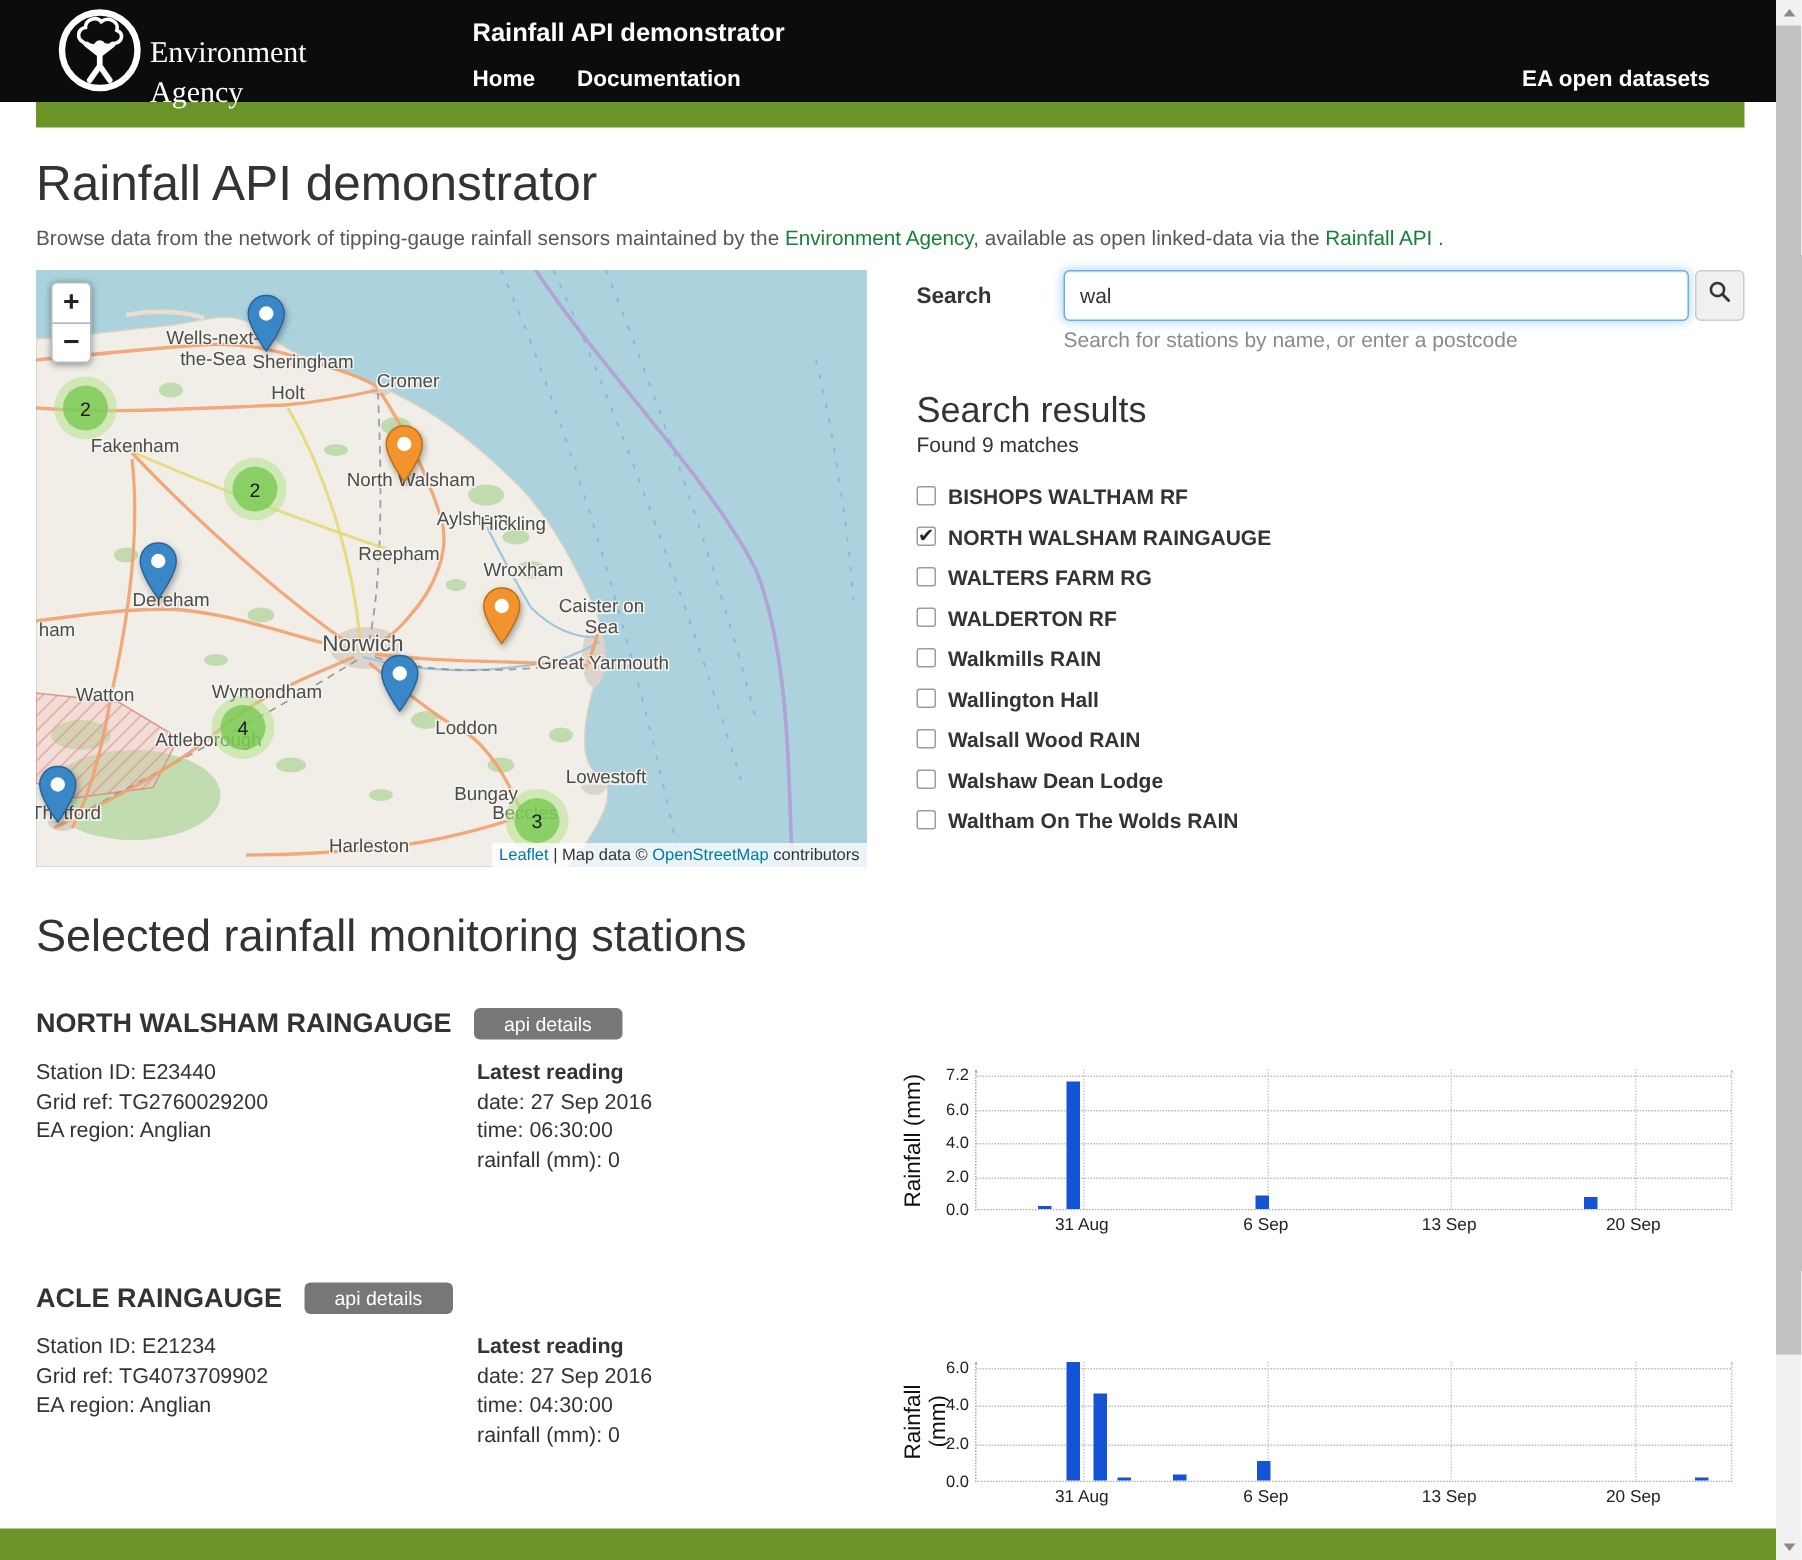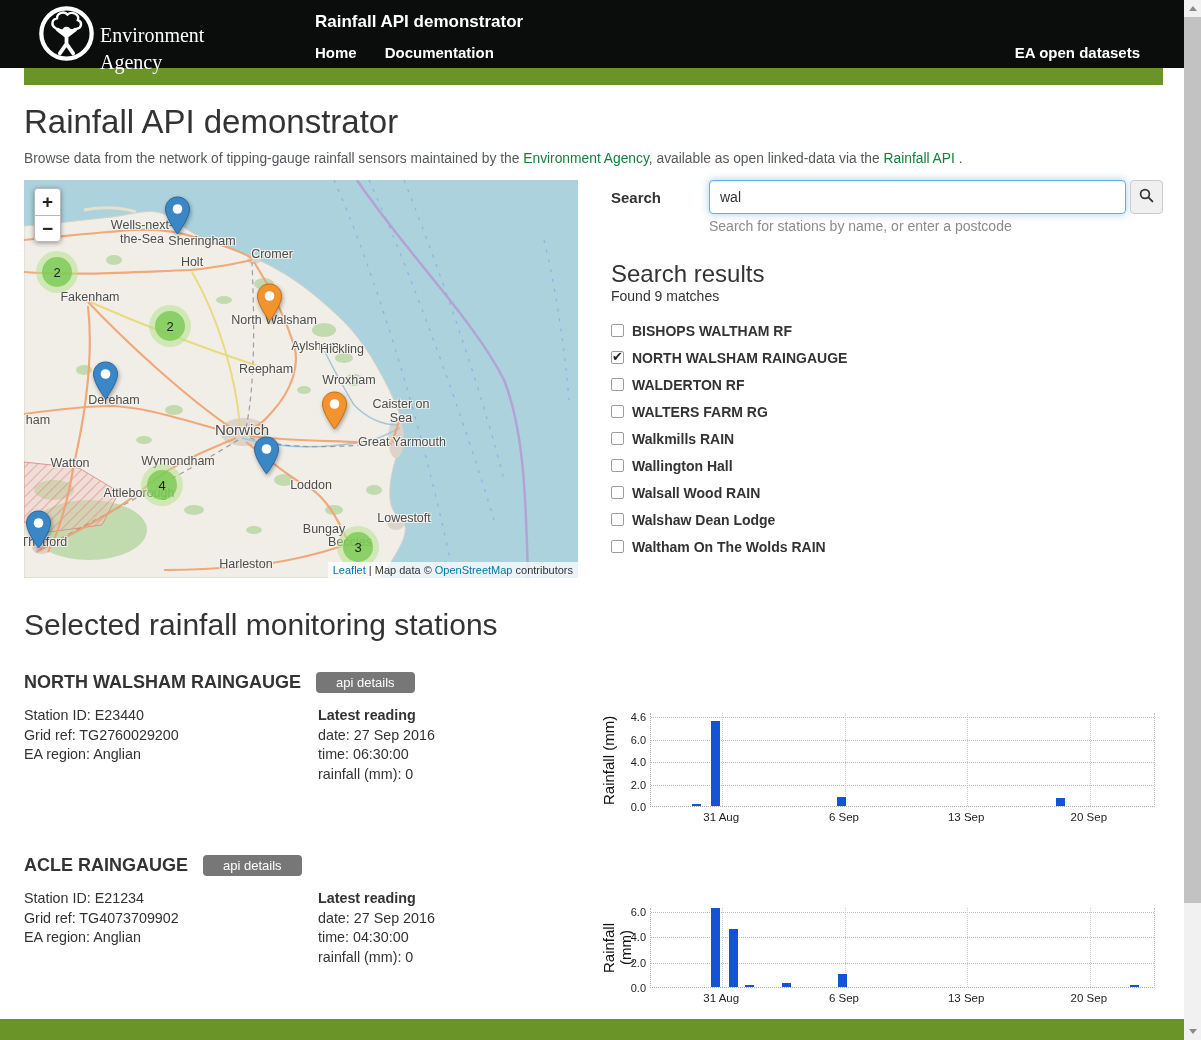--- a/index.html
+++ b/index.html
@@ -318,25 +318,25 @@
             <label>BISHOPS WALTHAM RF</label>
           </div>
           <div class="station-row">
             <div class="cbox">
               <span class="tick">✔</span>
             </div>
             <label>NORTH WALSHAM RAINGAUGE</label>
           </div>
           <div class="station-row">
             <div class="cbox"></div>
+            <label>WALTERS FARM RG</label>
+          </div>
+          <div class="station-row">
+            <div class="cbox"></div>
             <label>WALDERTON RF</label>
-          </div>
-          <div class="station-row">
-            <div class="cbox"></div>
-            <label>WALTERS FARM RG</label>
           </div>
           <div class="station-row">
             <div class="cbox"></div>
             <label>Walkmills RAIN</label>
           </div>
           <div class="station-row">
             <div class="cbox"></div>
             <label>Wallington Hall</label>
           </div>
           <div class="station-row">
@@ -374,21 +374,21 @@
             <div>time: 06:30:00</div>
             <div>rainfall (mm): 0</div>
           </div>
           <div class="chart-col">
             <div class="chart" style="height: 112px; margin-top: 7px;">
               <div class="ylab" style="height: 94px;">Rainfall (mm)</div>
               <div class="ytick" style="left: 20px; top: 88px;">0.0</div>
               <div class="ytick" style="left: 20px; top: 65.619px;">2.0</div>
               <div class="ytick" style="left: 20px; top: 43.2381px;">4.0</div>
               <div class="ytick" style="left: 20px; top: 20.8571px;">6.0</div>
-              <div class="ytick" style="left: 20px; top: -1.52381px;">4.6</div>
+              <div class="ytick" style="left: 20px; top: -1.52381px;">7.2</div>
               <div class="plot" style="top: 0px; height: 94px;">
                 <div class="hline" style="top: 71.619px;"></div>
                 <div class="hline" style="top: 49.2381px;"></div>
                 <div class="hline" style="top: 26.8571px;"></div>
                 <div class="hline" style="top: 4.47619px;"></div>
                 <div class="vline" style="left: 71.205px;"></div>
                 <div class="vline" style="left: 193.92px;"></div>
                 <div class="vline" style="left: 316.13px;"></div>
                 <div class="vline" style="left: 438.845px;"></div>
                 <div class="bar" style="left: 40.95px; bottom: 0px; height: 2.2381px;"></div>

